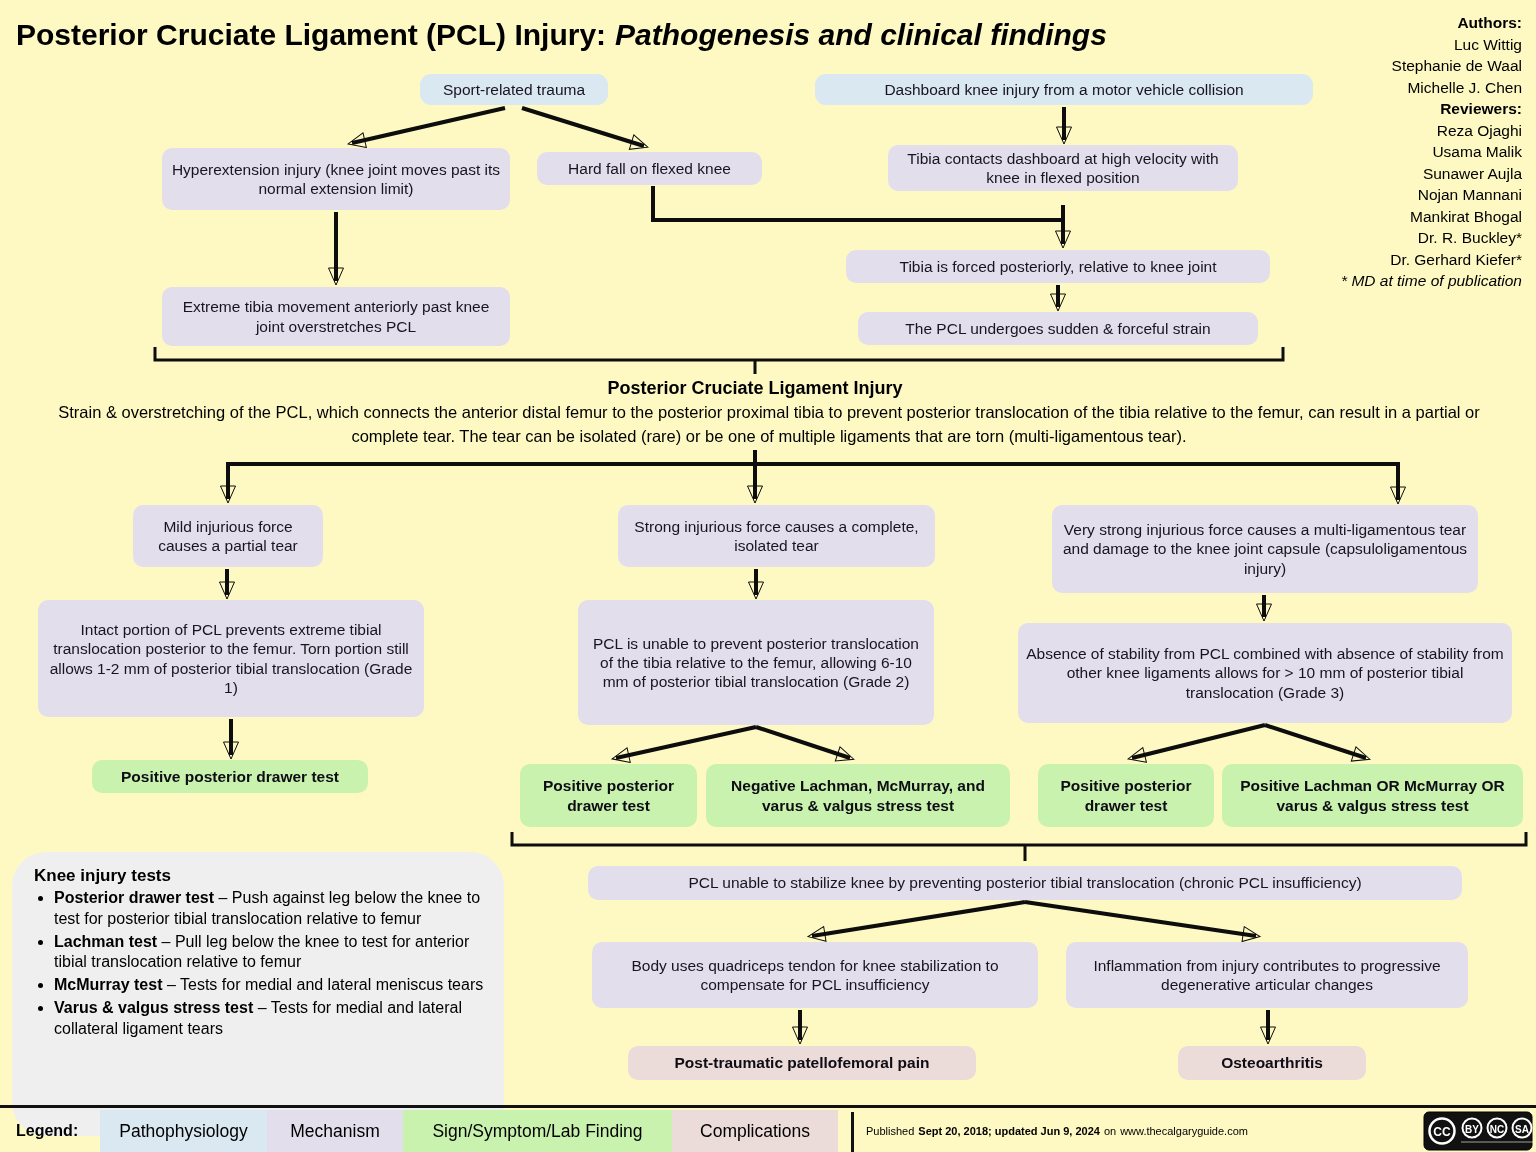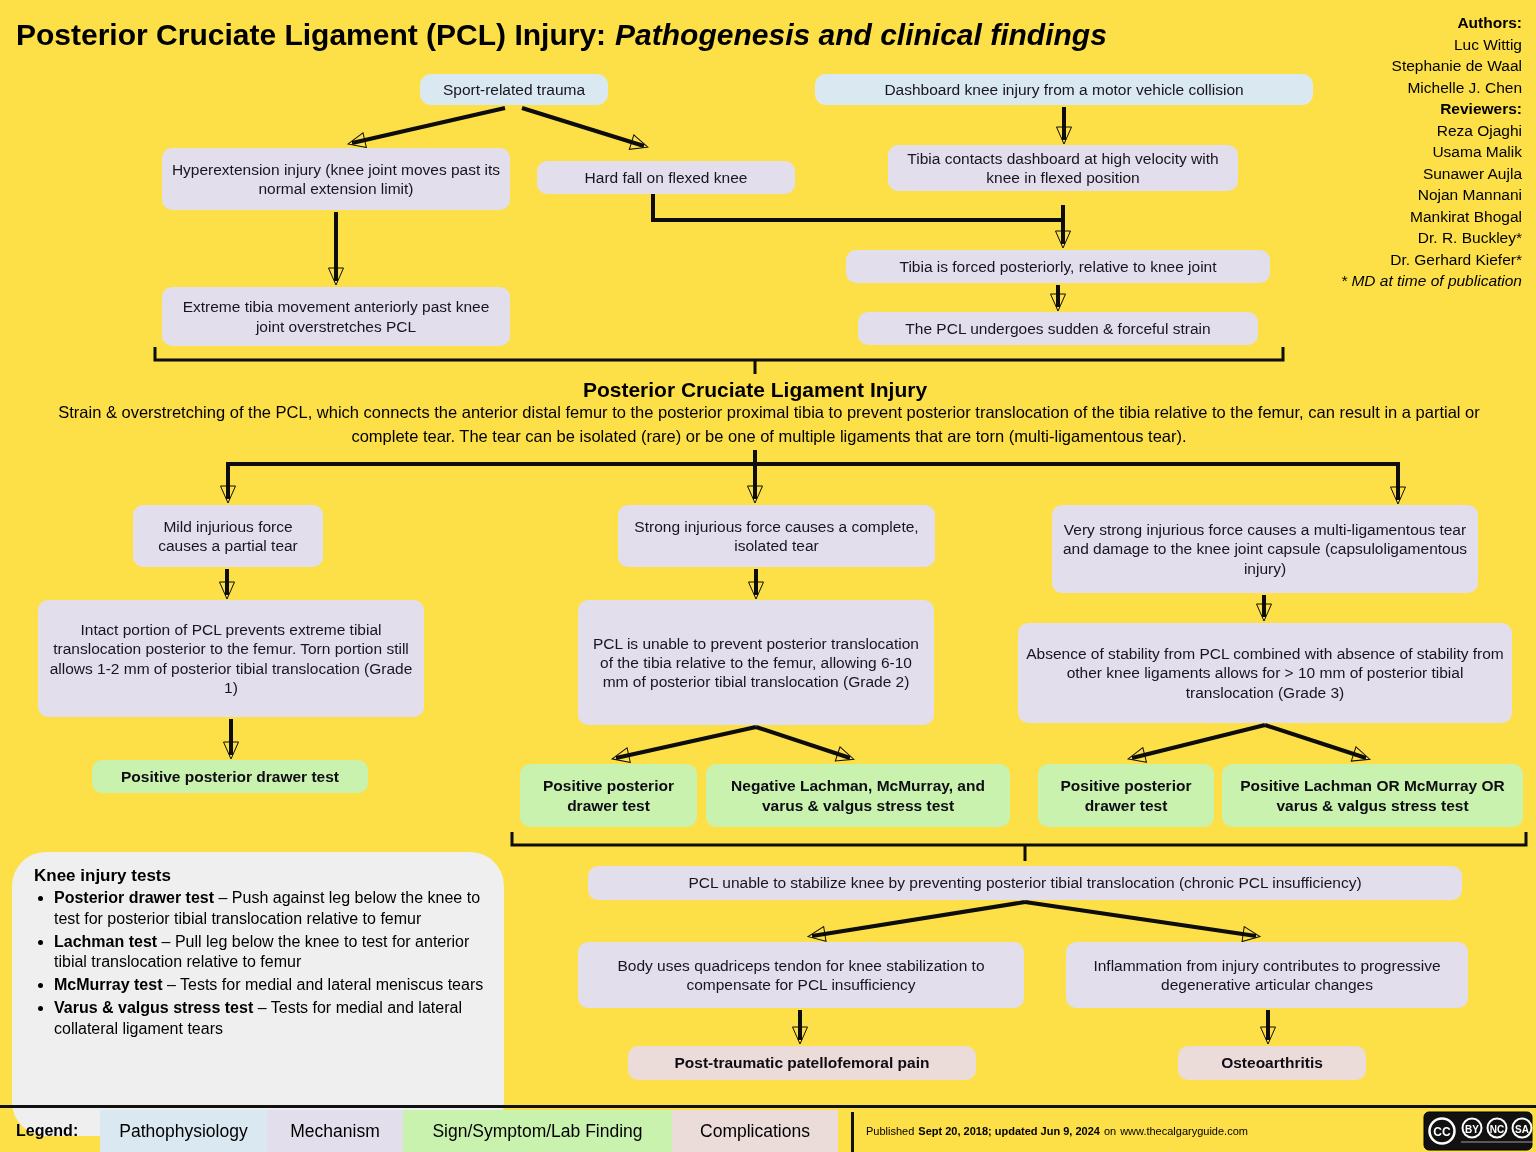--- a/index.html
+++ b/index.html
@@ -1,17 +1,17 @@
 <!DOCTYPE html>
 <html><head>
 <meta charset="utf-8">
 <style>
   html,body{margin:0;padding:0;background:#ffffff;}
   #canvas{
-    position:relative;width:1536px;height:1152px;background:#fde047;overflow:hidden;
+    position:relative;width:1536px;height:1152px;background:#fef9c3;overflow:hidden;
     font-family:"Liberation Sans",sans-serif;color:#111;
   }
   
   #title{position:absolute;left:16px;top:18px;width:1300px;font-size:30px;font-weight:bold;color:#000;line-height:1.15;}
   #title .t-italic{font-style:italic;margin-left:9px;}
   
   #credits{position:absolute;right:14px;top:12px;width:300px;text-align:right;font-size:15.5px;line-height:21.5px;color:#000;}
   #credits .cr-bold{font-weight:bold;}
   #credits .cr-foot{font-style:italic;}
   
@@ -20,43 +20,43 @@
     border-radius:10px;font-size:15.5px;line-height:1.24;color:#18151f;padding:2px 8px;box-sizing:border-box;z-index:2;
   }
   .mech{background:#E2DEEC;}
   .patho{background:#DAE8F1;border-radius:11px;}
   .sign{background:#C9F2AE;font-weight:bold;color:#0e0c14;}
   .comp{background:#EBDBD9;font-weight:bold;color:#0e0c14;}
   
   #n-sport   {left:420px;top:74px;width:188px;height:31px;}
   #n-dash    {left:815px;top:74px;width:498px;height:31px;}
   #n-hyper   {left:162px;top:148px;width:348px;height:62px;}
-  #n-fall    {left:537px;top:161px;width:258px;height:33px;text-align:right;}
+  #n-fall    {left:537px;top:152px;width:225px;height:33px;text-align:right;}
   #n-contacts{left:888px;top:145px;width:350px;height:46px;}
   #n-forced  {left:846px;top:250px;width:424px;height:33px;}
   #n-strain  {left:858px;top:312px;width:400px;height:33px;}
   #n-extreme {left:162px;top:287px;width:348px;height:59px;}
   #n-mild    {left:133px;top:505px;width:190px;height:62px;}
   #n-strong  {left:618px;top:505px;width:317px;height:62px;}
   #n-vstrong {left:1052px;top:505px;width:426px;height:88px;}
   #n-grade1  {left:38px;top:600px;width:386px;height:117px;}
   #n-grade2  {left:578px;top:600px;width:356px;height:125px;}
   #n-grade3  {left:1018px;top:623px;width:494px;height:100px;}
   #n-g1      {left:92px;top:760px;width:276px;height:33px;}
   #n-g2      {left:520px;top:764px;width:177px;height:63px;}
   #n-g3      {left:706px;top:764px;width:304px;height:63px;}
   #n-g4      {left:1038px;top:764px;width:176px;height:63px;}
   #n-g5      {left:1222px;top:764px;width:301px;height:63px;}
   #n-chronic {left:588px;top:866px;width:874px;height:34px;}
-  #n-quad    {left:578px;top:942px;width:446px;height:66px;}
+  #n-quad    {left:592px;top:942px;width:446px;height:66px;}
   #n-inflam  {left:1066px;top:942px;width:402px;height:66px;}
   #n-ptfp    {left:628px;top:1046px;width:348px;height:34px;}
   #n-oa      {left:1178px;top:1046px;width:188px;height:34px;}
   
-  #sec-heading{position:absolute;left:0;top:378px;width:1510px;text-align:center;font-weight:bold;font-size:21px;color:#000;}
+  #sec-heading{position:absolute;left:0;top:378px;width:1510px;text-align:center;font-weight:bold;font-size:18px;color:#000;}
   #sec-body{position:absolute;left:30px;top:401px;width:1478px;text-align:center;font-size:16.5px;line-height:1.45;color:#000;}
   
   #tests{position:absolute;left:12px;top:816px;width:492px;height:284px;background:#EFEFEF;border-radius:34px;box-sizing:border-box;padding:14px 18px 10px 22px;z-index:0;margin-top:36px;}
   #tests h3{margin:0 0 2px 0;font-size:17px;color:#000;}
   #tests ul{margin:2px 0 0 0;padding-left:20px;}
   #tests li{font-size:16px;line-height:1.3;margin-bottom:2px;color:#000;}
   #tests li b{font-weight:bold;}
   
   #legend-rule{position:absolute;left:0;top:1105px;width:1536px;height:3px;background:#111;}
   #legend{position:absolute;left:0;top:1110px;width:1536px;height:42px;}

